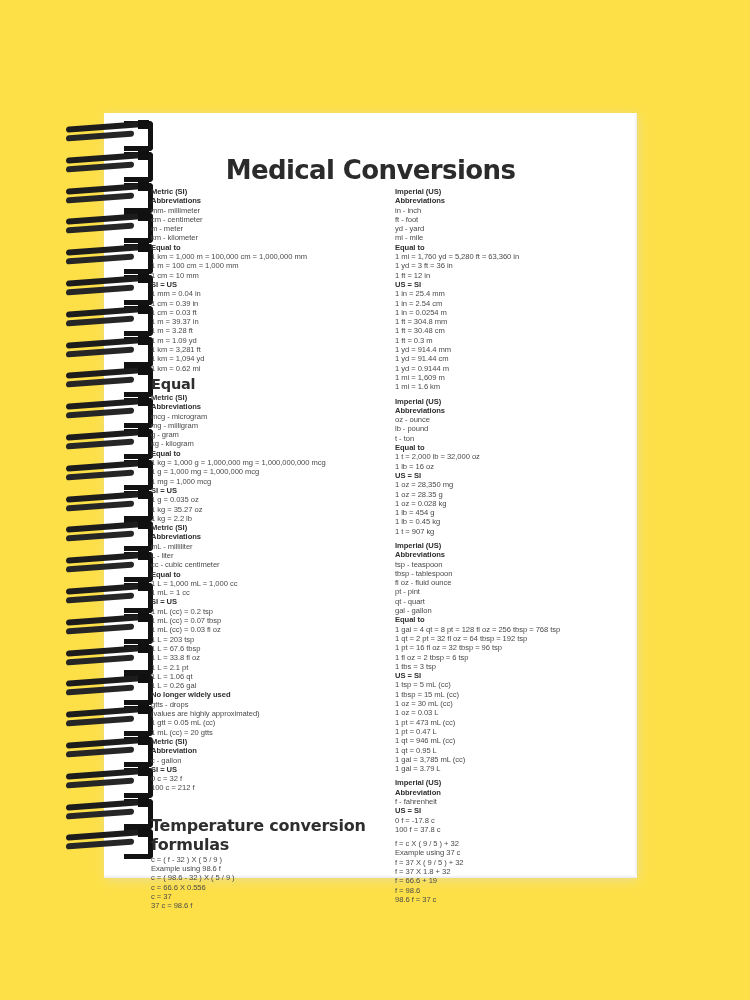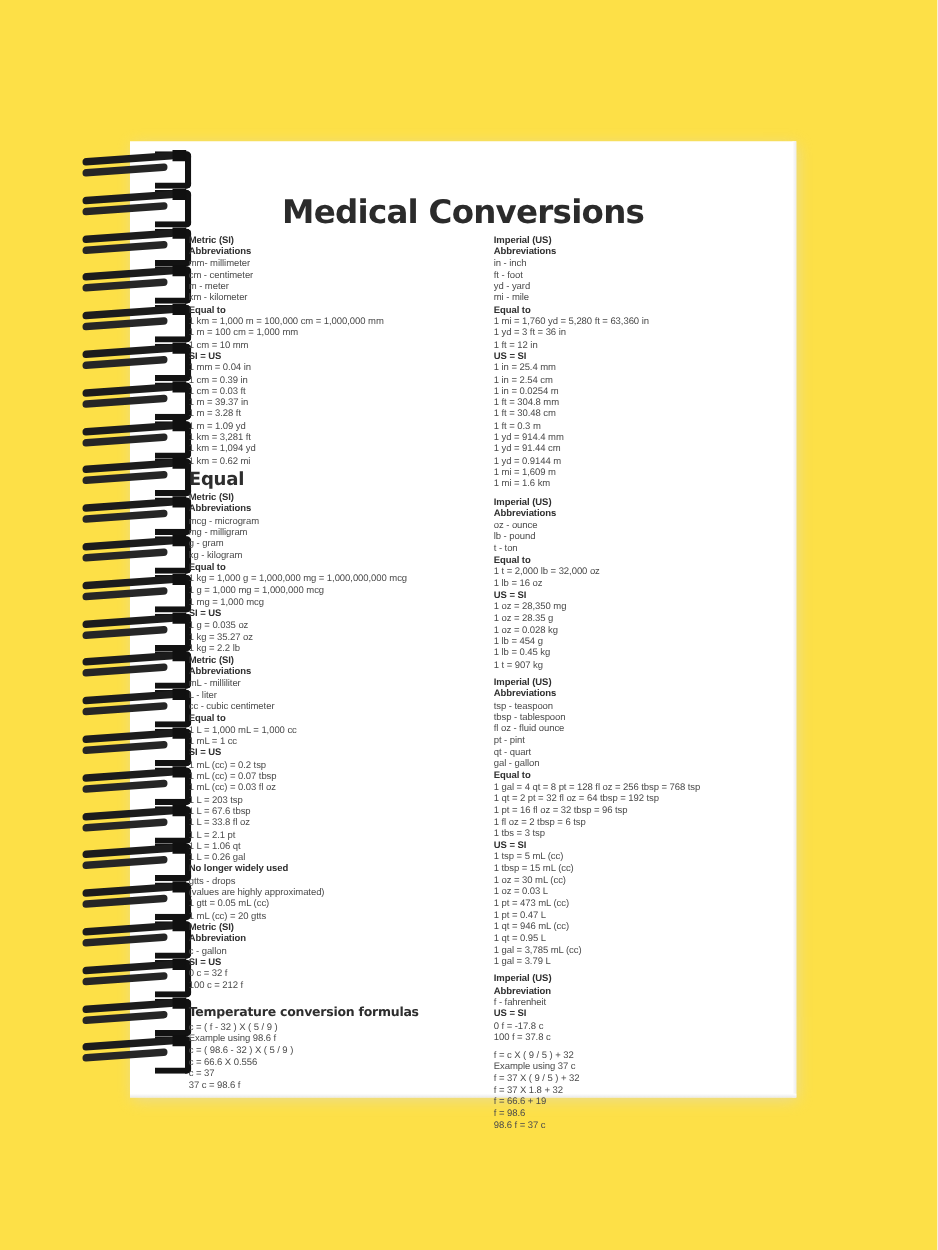--- a/index.html
+++ b/index.html
@@ -136,22 +136,22 @@
 
   .sec-title {
     font-size: 14.5px;
     font-weight: bold;
     color: #2e2e2e;
     margin: 3px 0 1px 0;
     letter-spacing: -.2px;
     font-family: "DejaVu Sans", sans-serif;
   }
   .sec-title.big {
-    font-size: 10px;
-    margin-top: 12px;
+    font-size: 16px;
+    margin-top: 23px;
   }
   .lbl {
     font-size: 7.6px;
     font-weight: bold;
     color: #2f2f2f;
     line-height: 9.3px;
     letter-spacing: -.05px;
   }
   .ln {
     font-size: 7.6px;

